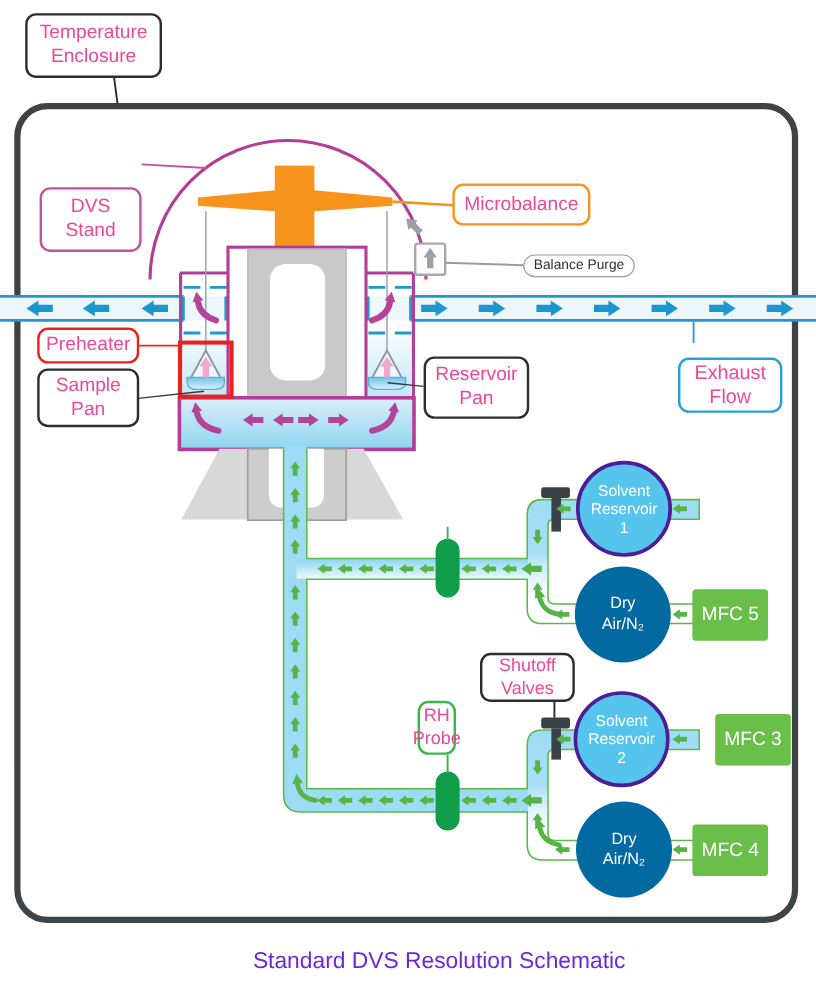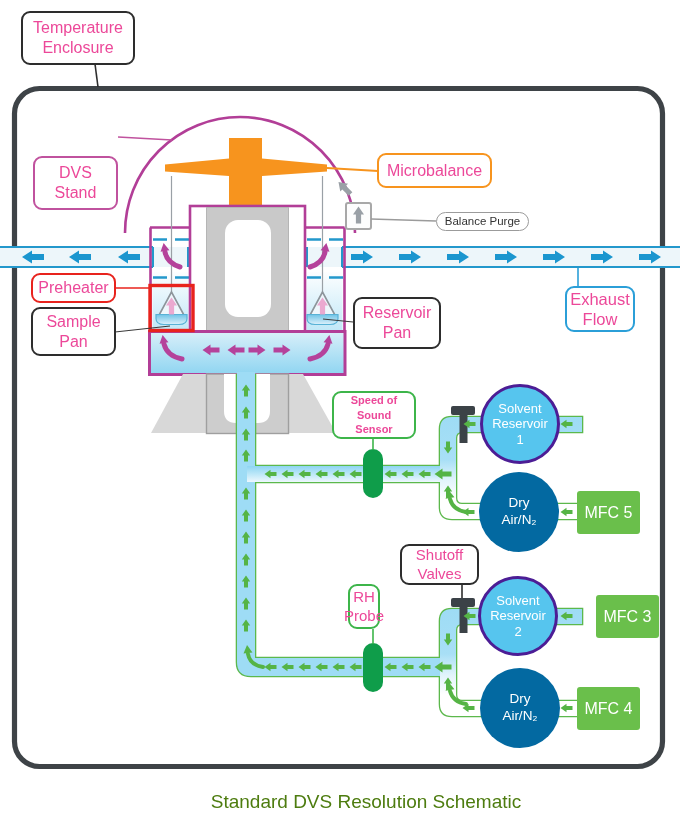--- a/index.html
+++ b/index.html
@@ -16,21 +16,21 @@
   .b-red{border:2.6px solid #e8231d;border-radius:9px;}
   .b-blue{border:2.4px solid #2b9fd8;border-radius:9px;font-size:16.5px;}
   .b-green{border:2px solid #3db54a;border-radius:9px;}
   .small-bold{font-size:11px;font-weight:bold;line-height:1.35;}
   .circ{position:absolute;width:80px;height:80px;border-radius:50%;display:flex;align-items:center;
         justify-content:center;text-align:center;white-space:pre-line;color:#fff;box-sizing:border-box;}
   .sr{background:#56c5ee;border:3px solid #4c1d95;font-size:13px;line-height:1.18;}
   .da{background:#0369a1;font-size:13.5px;line-height:1.25;text-align:center;}
   .mfc{position:absolute;width:63px;height:43px;background:#6abf4b;border-radius:3px;color:#fff;
        display:flex;align-items:center;justify-content:center;font-size:16px;}
-  #caption{position:absolute;left:56px;top:791px;width:620px;text-align:center;color:#4d7c0f;
+  #caption{position:absolute;left:56px;top:791px;width:620px;text-align:center;color:#6d28d9;
            font-size:19px;}
 </style>
 </head>
 <body>
 
 <div id="stage">
 
 <svg id="schematic-svg" width="680" height="832" viewBox="0 0 680 832">
   <defs>
     <path id="aB" d="M-11,-3 H1 V-6.5 L11,0 L1,6.5 V3 H-11 Z"></path>
@@ -269,24 +269,22 @@
 Enclosure</div>
 <div class="lbl b-pink" style="left:33px;top:108px;width:85px;height:54px;margin-top:48px;">DVS
 Stand</div>
 <div class="lbl b-orange" style="left:377px;top:153px;width:115px;height:35px;">Microbalance</div>
 <div class="lbl b-gray" style="left:436px;top:212px;width:93px;height:19px;">Balance Purge</div>
 <div class="lbl b-red" style="left:31px;top:273px;width:85px;height:30px;">Preheater</div>
 <div class="lbl b-black" style="left:31px;top:307px;width:85px;height:49px;">Sample
 Pan</div>
 <div class="lbl b-black" style="left:353px;top:297px;width:88px;height:52px;">Reservoir
 Pan</div>
-<div class="lbl b-blue" style="left:565px;top:286px;width:70px;height:46px;">Exhaust
+<div class="lbl b-blue" style="left:565px;top:298px;width:87px;height:46px;">Exhaust
 Flow</div>
-<div class="lbl b-green small-bold" style="left:332px;top:391px;width:84px;height:48px;">Speed of Sound
-Sensor</div>
 <div class="lbl b-black" style="left:400px;top:544px;width:79px;height:41px;font-size:15px;">Shutoff
 Valves</div>
 <div class="lbl b-green" style="left:348px;top:584px;width:32px;height:45px;font-size:15px;">RH
 Probe</div>
 
 <div class="circ sr" style="left:480px;top:384px;">Solvent
 Reservoir
 1</div>
 <div class="circ da" style="left:479px;top:472px;">Dry
 Air/N₂</div>

